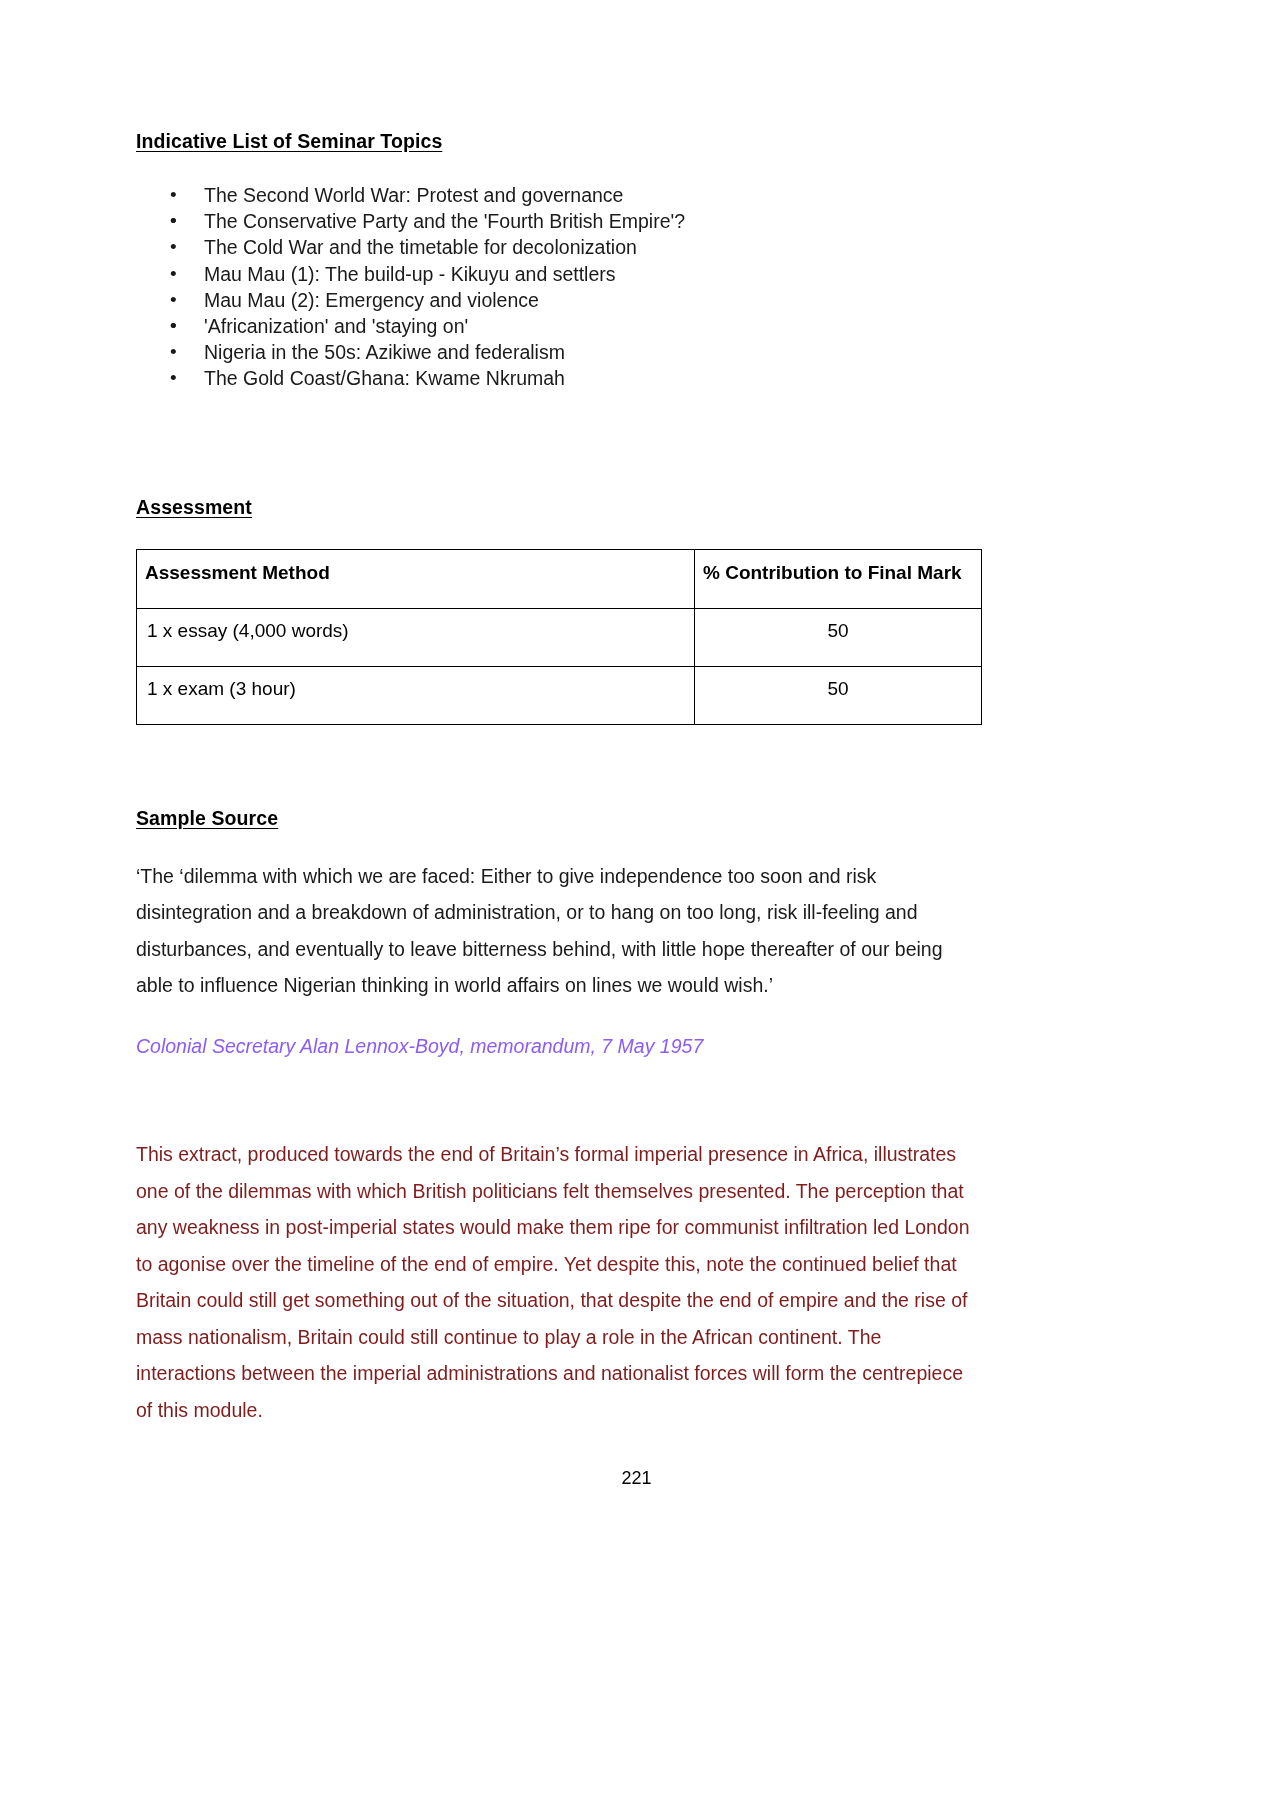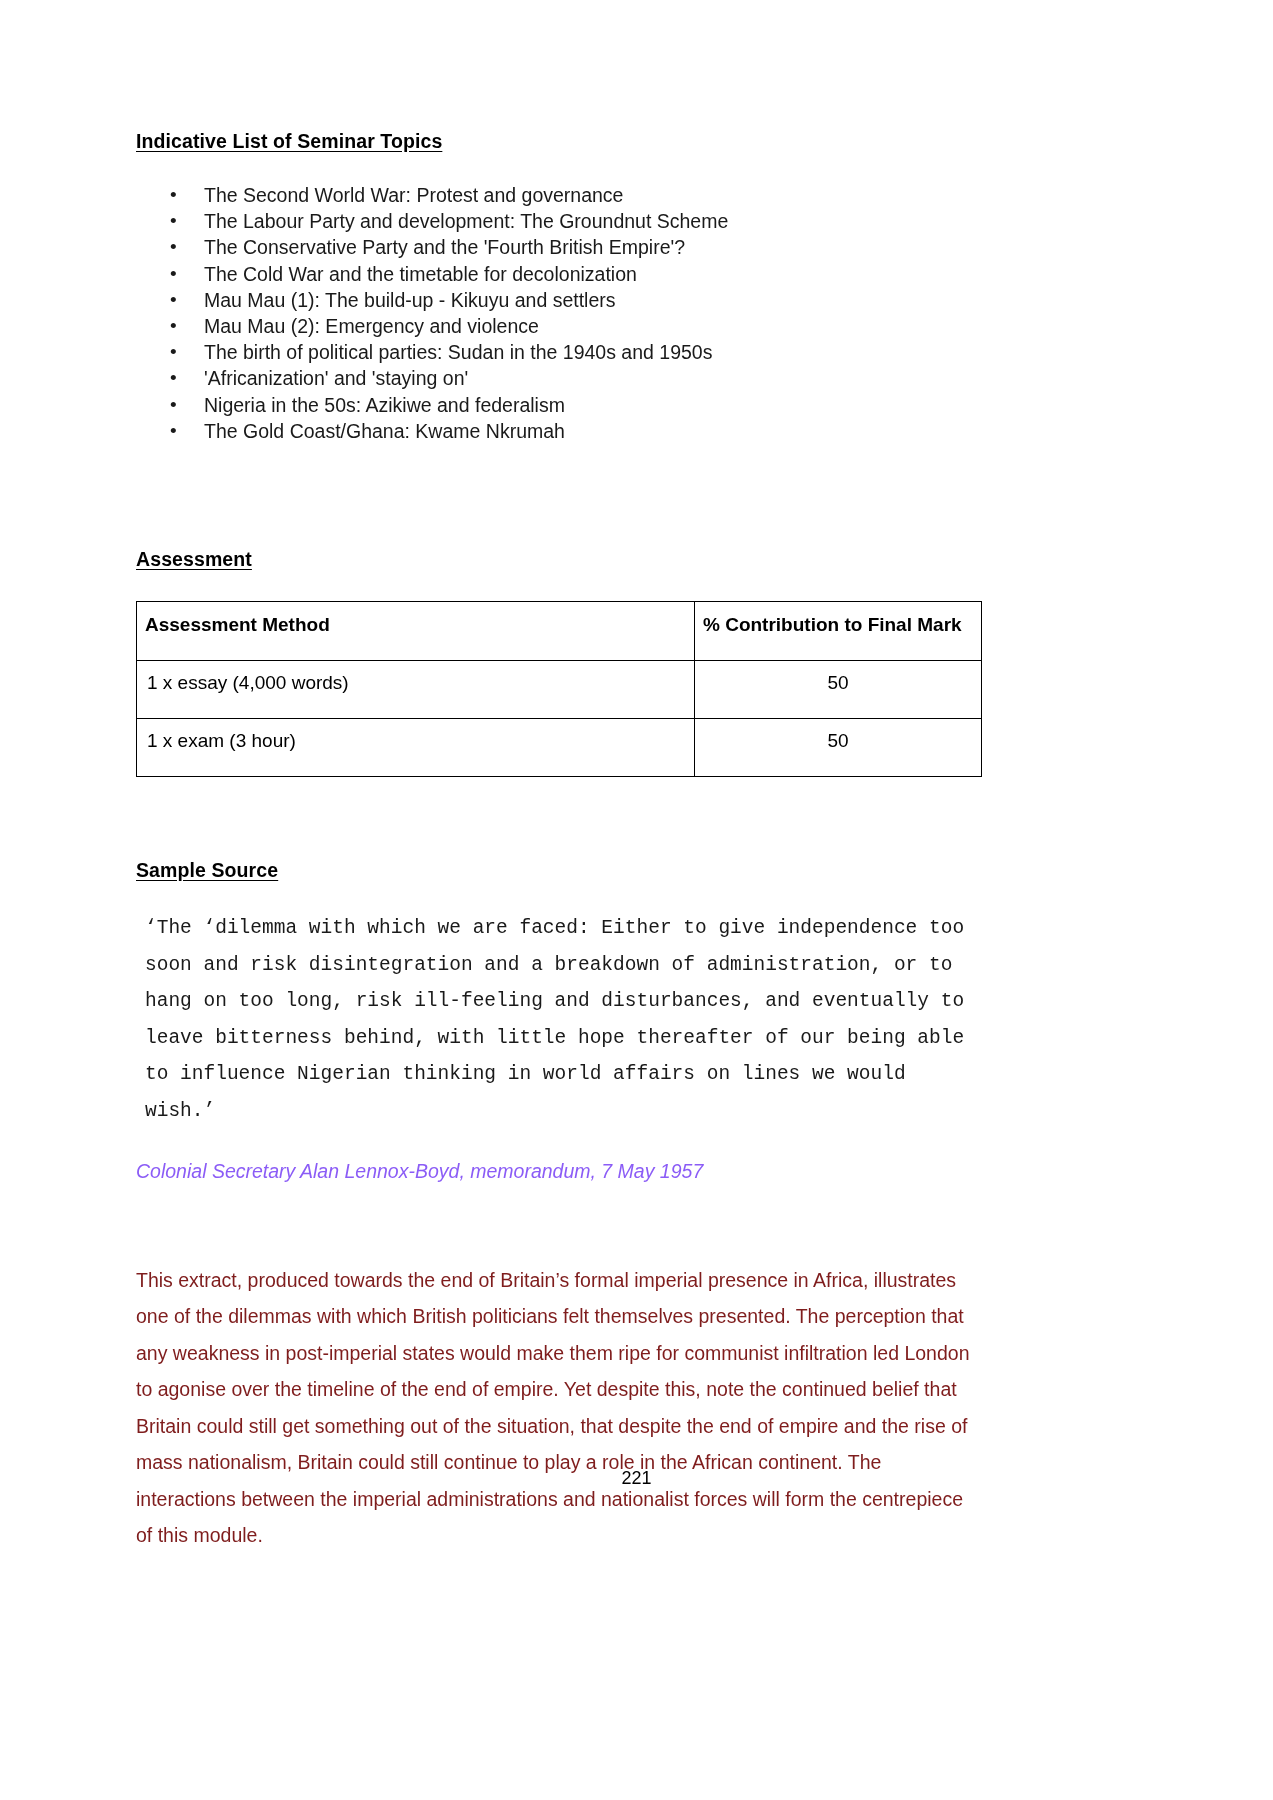--- a/index.html
+++ b/index.html
@@ -83,25 +83,24 @@
   }
   table.assessment td.pct {
     text-align: center;
   }
   col.col-method { width: 558px; }
   col.col-pct { width: 287px; }
 
   .quote {
     font-size: 19.5px;
     line-height: 36.5px;
-    margin: 9px;
+    margin: 0;
     margin-top: 28px;
     text-align: left;
     color: #1a1a1a;
-    font-family: Liberation Mono, monospace;
   }
   .attribution {
     font-size: 19.5px;
     line-height: 36.5px;
     font-style: italic;
     margin: 0;
     margin-top: 24px;
     color: #8b5cf6;
   }
   .body-para {
@@ -132,41 +131,39 @@
 
     <h2 class="section-heading">Indicative List of Seminar Topics</h2>
 
     <ul class="topics-list">
       <li>
         <span class="bullet">•</span>
         <span>The Second World War: Protest and governance</span>
       </li>
       <li>
         <span class="bullet">•</span>
-        <span>The Labour Party and development: The Groundnut Scheme</span>
       </li>
       <li>
         <span class="bullet">•</span>
         <span>The Conservative Party and the 'Fourth British Empire'?</span>
       </li>
       <li>
         <span class="bullet">•</span>
         <span>The Cold War and the timetable for decolonization</span>
       </li>
       <li>
         <span class="bullet">•</span>
         <span>Mau Mau (1): The build-up - Kikuyu and settlers</span>
       </li>
       <li>
         <span class="bullet">•</span>
         <span>Mau Mau (2): Emergency and violence</span>
       </li>
       <li>
         <span class="bullet">•</span>
-        <span>The birth of political parties: Sudan in the 1940s and 1950s</span>
       </li>
       <li>
         <span class="bullet">•</span>
         <span>'Africanization' and 'staying on'</span>
       </li>
       <li>
         <span class="bullet">•</span>
         <span>Nigeria in the 50s: Azikiwe and federalism</span>
       </li>
       <li>

